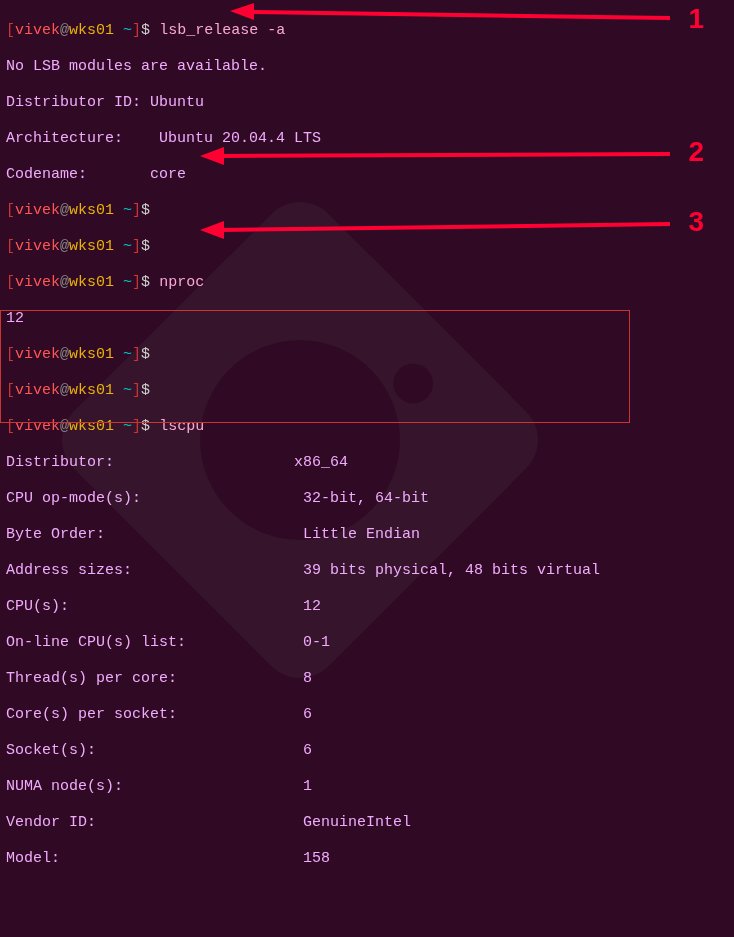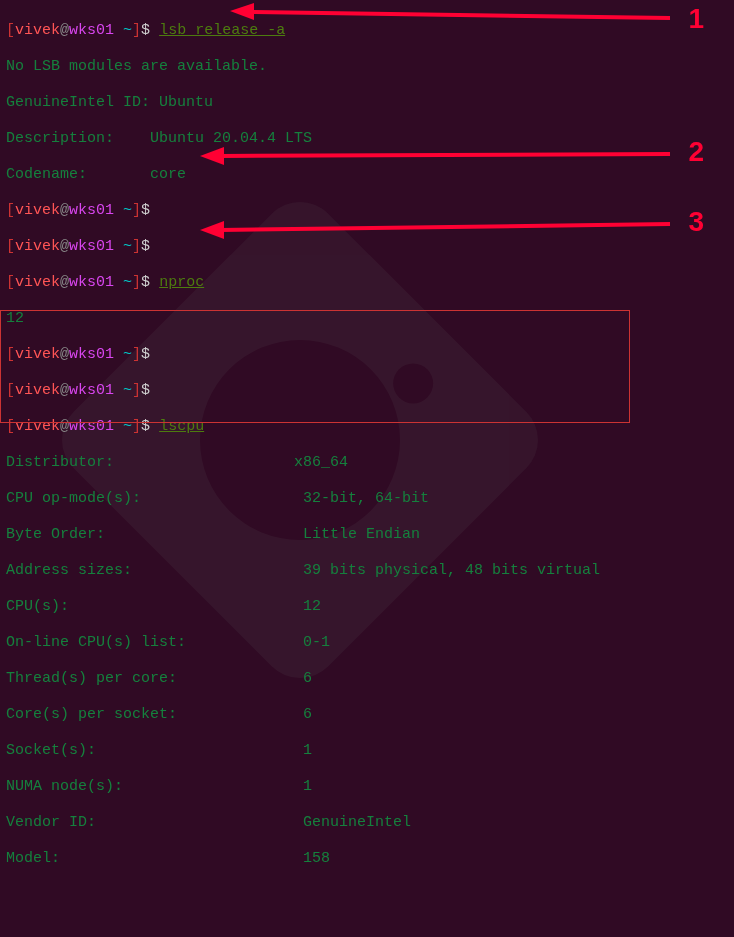--- a/index.html
+++ b/index.html
@@ -20,25 +20,25 @@
       position: relative;
     }
     .terminal {
       position: relative;
       z-index: 2;
       white-space: pre;
     }
     .bracket { color: #cc3333; }
     .user { color: #ff5555; }
     .at { color: #888; }
-    .host { color: #d946ef; }
+    .host { color: #eab308; }
     .tilde { color: #00cccc; }
     .dollar { color: #d0d0d0; }
-    .command { color: #4d7c0f; text-decoration: underline; }
-    .output { color: #15803d; }
+    .command { color: #f9a8d4; }
+    .output { color: #f0abfc; }
     .line { min-height: 18px; display: block; }
     
     .watermark {
       position: absolute;
       top: 260px;
       left: 120px;
       width: 360px;
       height: 360px;
       opacity: 0.12;
       z-index: 1;
@@ -107,39 +107,39 @@
 <body>
 
 <div class="watermark">
   <div class="watermark-circle"></div>
   <div class="watermark-dot"></div>
 </div>
 
 <div class="terminal">
 <span class="line"><span class="bracket">[</span><span class="user">vivek</span><span class="at">@</span><span class="host">wks01</span> <span class="tilde">~</span><span class="bracket">]</span><span class="dollar">$</span> <span class="command">lsb_release -a</span></span>
 <span class="line output">No LSB modules are available.</span>
-<span class="line output">GenuineIntel ID: Ubuntu</span>
-<span class="line output">Description:    Ubuntu 20.04.4 LTS</span>
+<span class="line output">Distributor ID: Ubuntu</span>
+<span class="line output">Architecture:    Ubuntu 20.04.4 LTS</span>
 <span class="line output">Codename:       core</span>
 <span class="line"><span class="bracket">[</span><span class="user">vivek</span><span class="at">@</span><span class="host">wks01</span> <span class="tilde">~</span><span class="bracket">]</span><span class="dollar">$</span> </span>
 <span class="line"><span class="bracket">[</span><span class="user">vivek</span><span class="at">@</span><span class="host">wks01</span> <span class="tilde">~</span><span class="bracket">]</span><span class="dollar">$</span> </span>
 <span class="line"><span class="bracket">[</span><span class="user">vivek</span><span class="at">@</span><span class="host">wks01</span> <span class="tilde">~</span><span class="bracket">]</span><span class="dollar">$</span> <span class="command">nproc</span></span>
 <span class="line output">12</span>
 <span class="line"><span class="bracket">[</span><span class="user">vivek</span><span class="at">@</span><span class="host">wks01</span> <span class="tilde">~</span><span class="bracket">]</span><span class="dollar">$</span> </span>
 <span class="line"><span class="bracket">[</span><span class="user">vivek</span><span class="at">@</span><span class="host">wks01</span> <span class="tilde">~</span><span class="bracket">]</span><span class="dollar">$</span> </span>
 <span class="line"><span class="bracket">[</span><span class="user">vivek</span><span class="at">@</span><span class="host">wks01</span> <span class="tilde">~</span><span class="bracket">]</span><span class="dollar">$</span> <span class="command">lscpu</span></span>
 <span class="line output">Distributor:                    x86_64</span>
 <span class="line output">CPU op-mode(s):                  32-bit, 64-bit</span>
 <span class="line output">Byte Order:                      Little Endian</span>
 <span class="line output">Address sizes:                   39 bits physical, 48 bits virtual</span>
 <span class="line output">CPU(s):                          12</span>
 <span class="line output">On-line CPU(s) list:             0-1</span>
-<span class="line output">Thread(s) per core:              6</span>
+<span class="line output">Thread(s) per core:              8</span>
 <span class="line output">Core(s) per socket:              6</span>
-<span class="line output">Socket(s):                       1</span>
+<span class="line output">Socket(s):                       6</span>
 <span class="line output">NUMA node(s):                    1</span>
 <span class="line output">Vendor ID:                       GenuineIntel</span>
 <span class="line output">Model:                           158</span>
 
 
 
 
 
 
 

